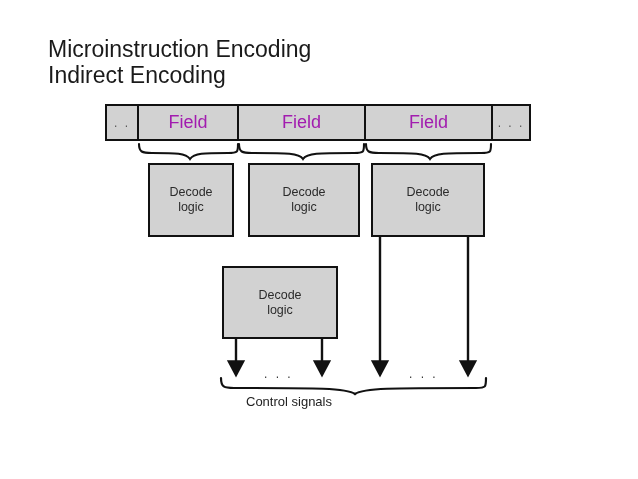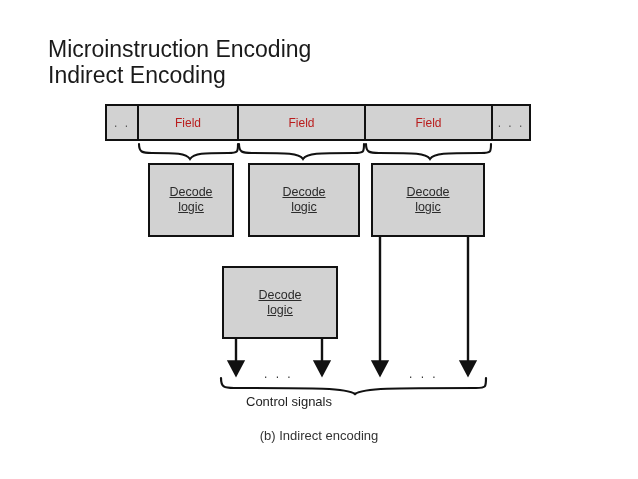--- a/index.html
+++ b/index.html
@@ -46,43 +46,42 @@
 
   
   .fieldbar-seg {
     position: absolute;
     background: #d2d2d2;
     border: 2px solid #111111;
     box-sizing: border-box;
     display: flex;
     align-items: center;
     justify-content: center;
-    font-size: 12px;
-    color: #b91c1c;
+    font-size: 18px;
+    color: #a21caf;
   }
   .fieldbar-seg.ellip {
     color: #555555;
     letter-spacing: 2px;
     font-size: 12px;
   }
 
   .decode-box {
     position: absolute;
     background: #d2d2d2;
     border: 2.5px solid #111111;
     box-sizing: border-box;
     display: flex;
     flex-direction: column;
     align-items: center;
     justify-content: center;
     font-size: 12.5px;
     line-height: 15px;
     color: #2b2b2b;
     text-align: center;
-    text-decoration: underline;
   }
 
   .dots-label {
     position: absolute;
     font-size: 12px;
     color: #333333;
     letter-spacing: 2.5px;
   }
 
   #control-signals-label {
@@ -186,15 +185,14 @@
     <span>Decode</span>
     <span>logic</span>
   </div>
 
   <div class="dots-label" style="left:264px; top:367px;">. . .</div>
 
   <div class="dots-label" style="left:409px; top:367px;">. . .</div>
 
   <div id="control-signals-label">Control signals</div>
 
-  <div id="figure-caption">(b) Indirect encoding</div>
 
 </div>
 
 </body></html>

